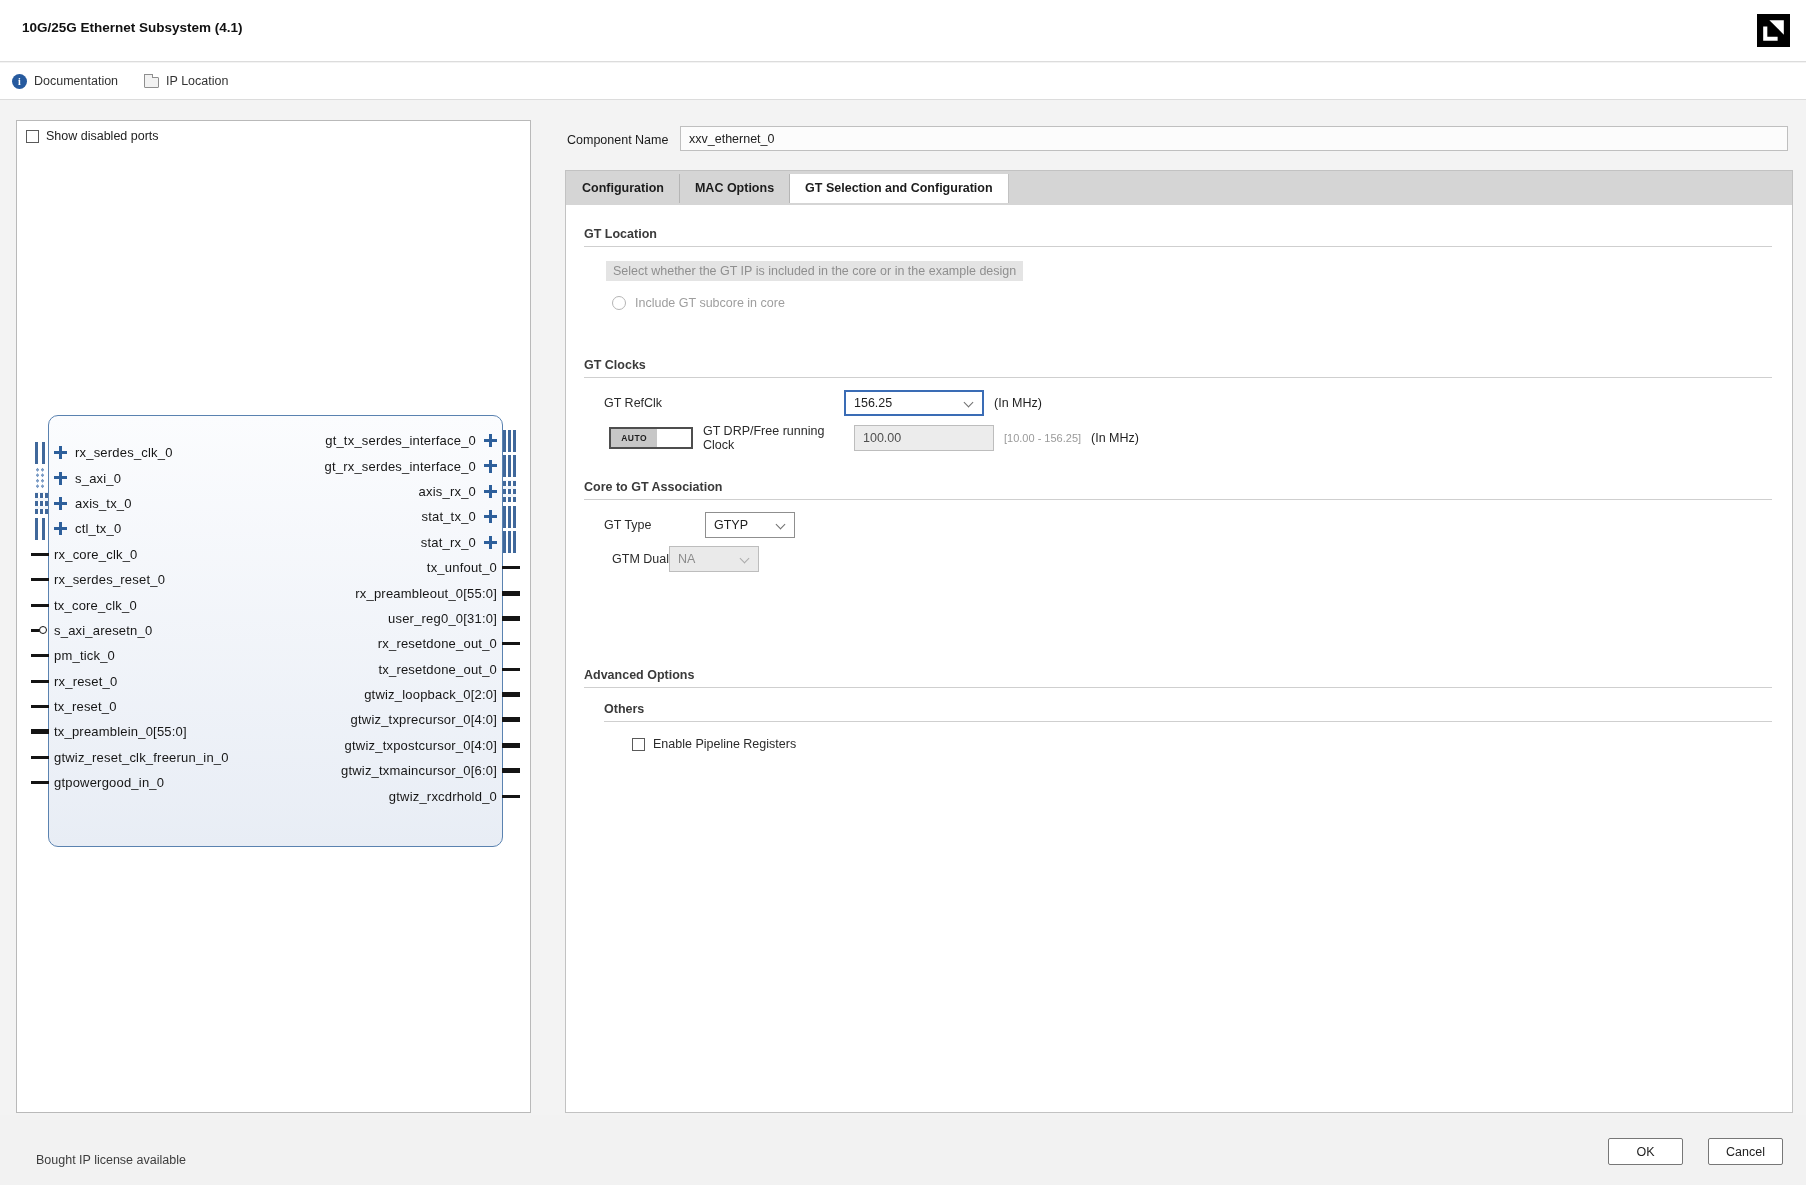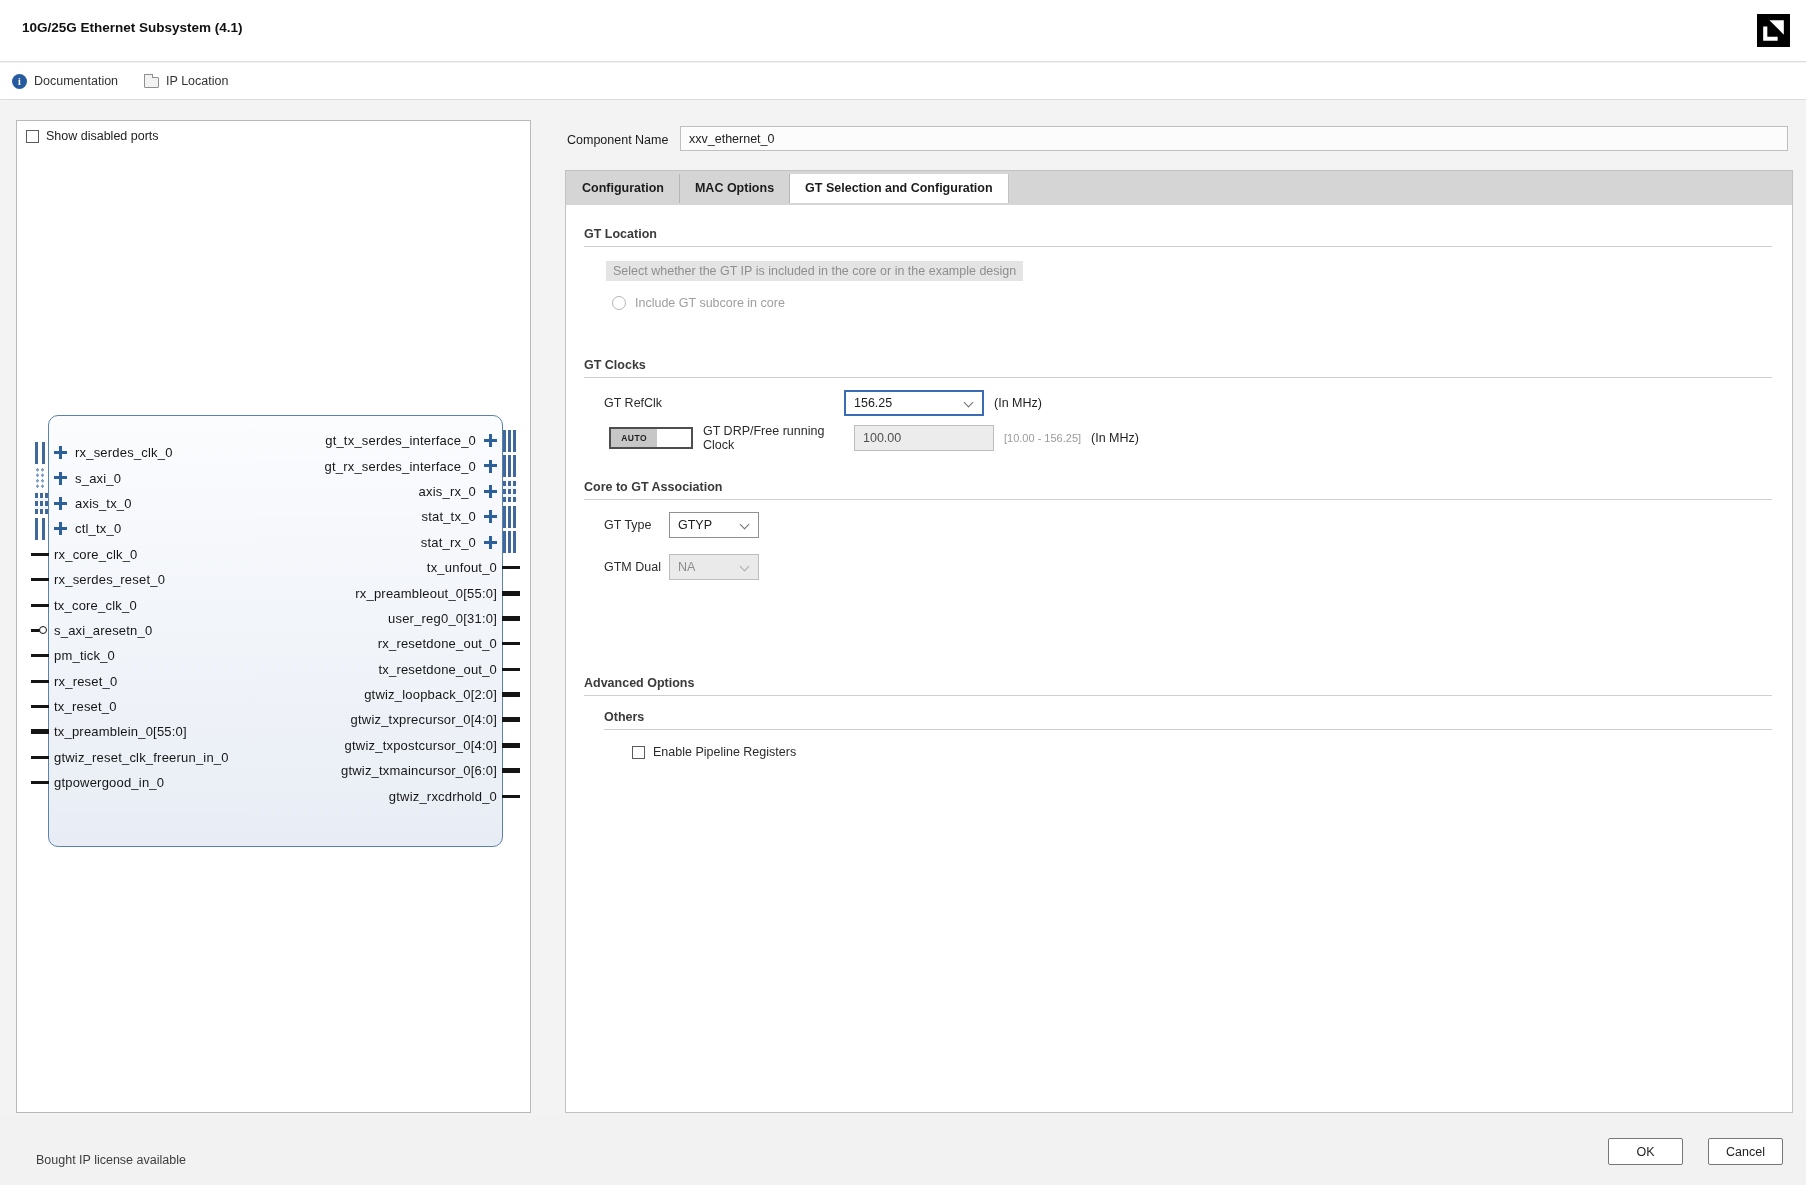--- a/index.html
+++ b/index.html
@@ -83,22 +83,22 @@
   .combo.disabled { background:#eaeaea; border-color:#bdbdbd; color:#8c8c8c;gap:6px; }
   .chev { width:10px; height:10px; position:relative; flex:none; }
   .chev::before { content:""; position:absolute; left:1px; top:1px; width:6px; height:6px; border-right:1.8px solid #6f6f6f; border-bottom:1.8px solid #6f6f6f; transform:rotate(45deg); }
   .combo.disabled .chev::before { border-color:#ababab; }
   .unit { font-size:12.5px; color:#1f1f1f; margin-left:10px; }
   .range { font-size:11px; color:#9a9a9a; margin-left:10px; }
   .auto-toggle { width:84px; height:22px; border:2px solid #4e4e4e; background:#fff; position:relative; flex:none; }
   .auto-grip { position:absolute; left:0; top:0; bottom:0; width:58%; background:#c7c7c7; font-size:8.5px; font-weight:bold; color:#1d1d1d; display:flex; align-items:center; justify-content:center; letter-spacing:.5px; }
   .text-field { height:26px; width:140px; background:#ececec; border:1px solid #bdbdbd; color:#4f4f4f; font-size:12.5px; display:flex; align-items:center; padding-left:8px; flex:none; }
   .mt-core { margin-top:28px; }
-  .row-gtype { margin-top:12px; }
-  .row-gtm { margin-top:16px; }
+  .row-gtype { margin-top:12px;gap:36px; }
+  .row-gtm { margin-top:8px;text-align:right; }
   .lab-gt { width:65px; }
   .mt-adv { margin-top:96px; }
   .others-wrap { margin-left:20px; margin-top:14px; }
   .cb-row { display:flex; align-items:center; gap:8px; margin:15px 0 0 28px; font-size:12.5px; color:#2b2b2b; }
   
   .footer { position:absolute; left:0; right:0; top:1115px; height:70px; background:#f2f2f2; }
   .license { position:absolute; left:36px; top:38px; font-size:12.5px; color:#3d3d3d; }
   .btn { position:absolute; top:23px; height:27px; background:#fff; border:1px solid #777; border-radius:2px; font-size:12.5px; color:#222; display:flex; align-items:center; justify-content:center; cursor:default; }
   .btn-ok { left:1608px; width:75px; }
   .btn-cancel { left:1708px; width:75px; }

